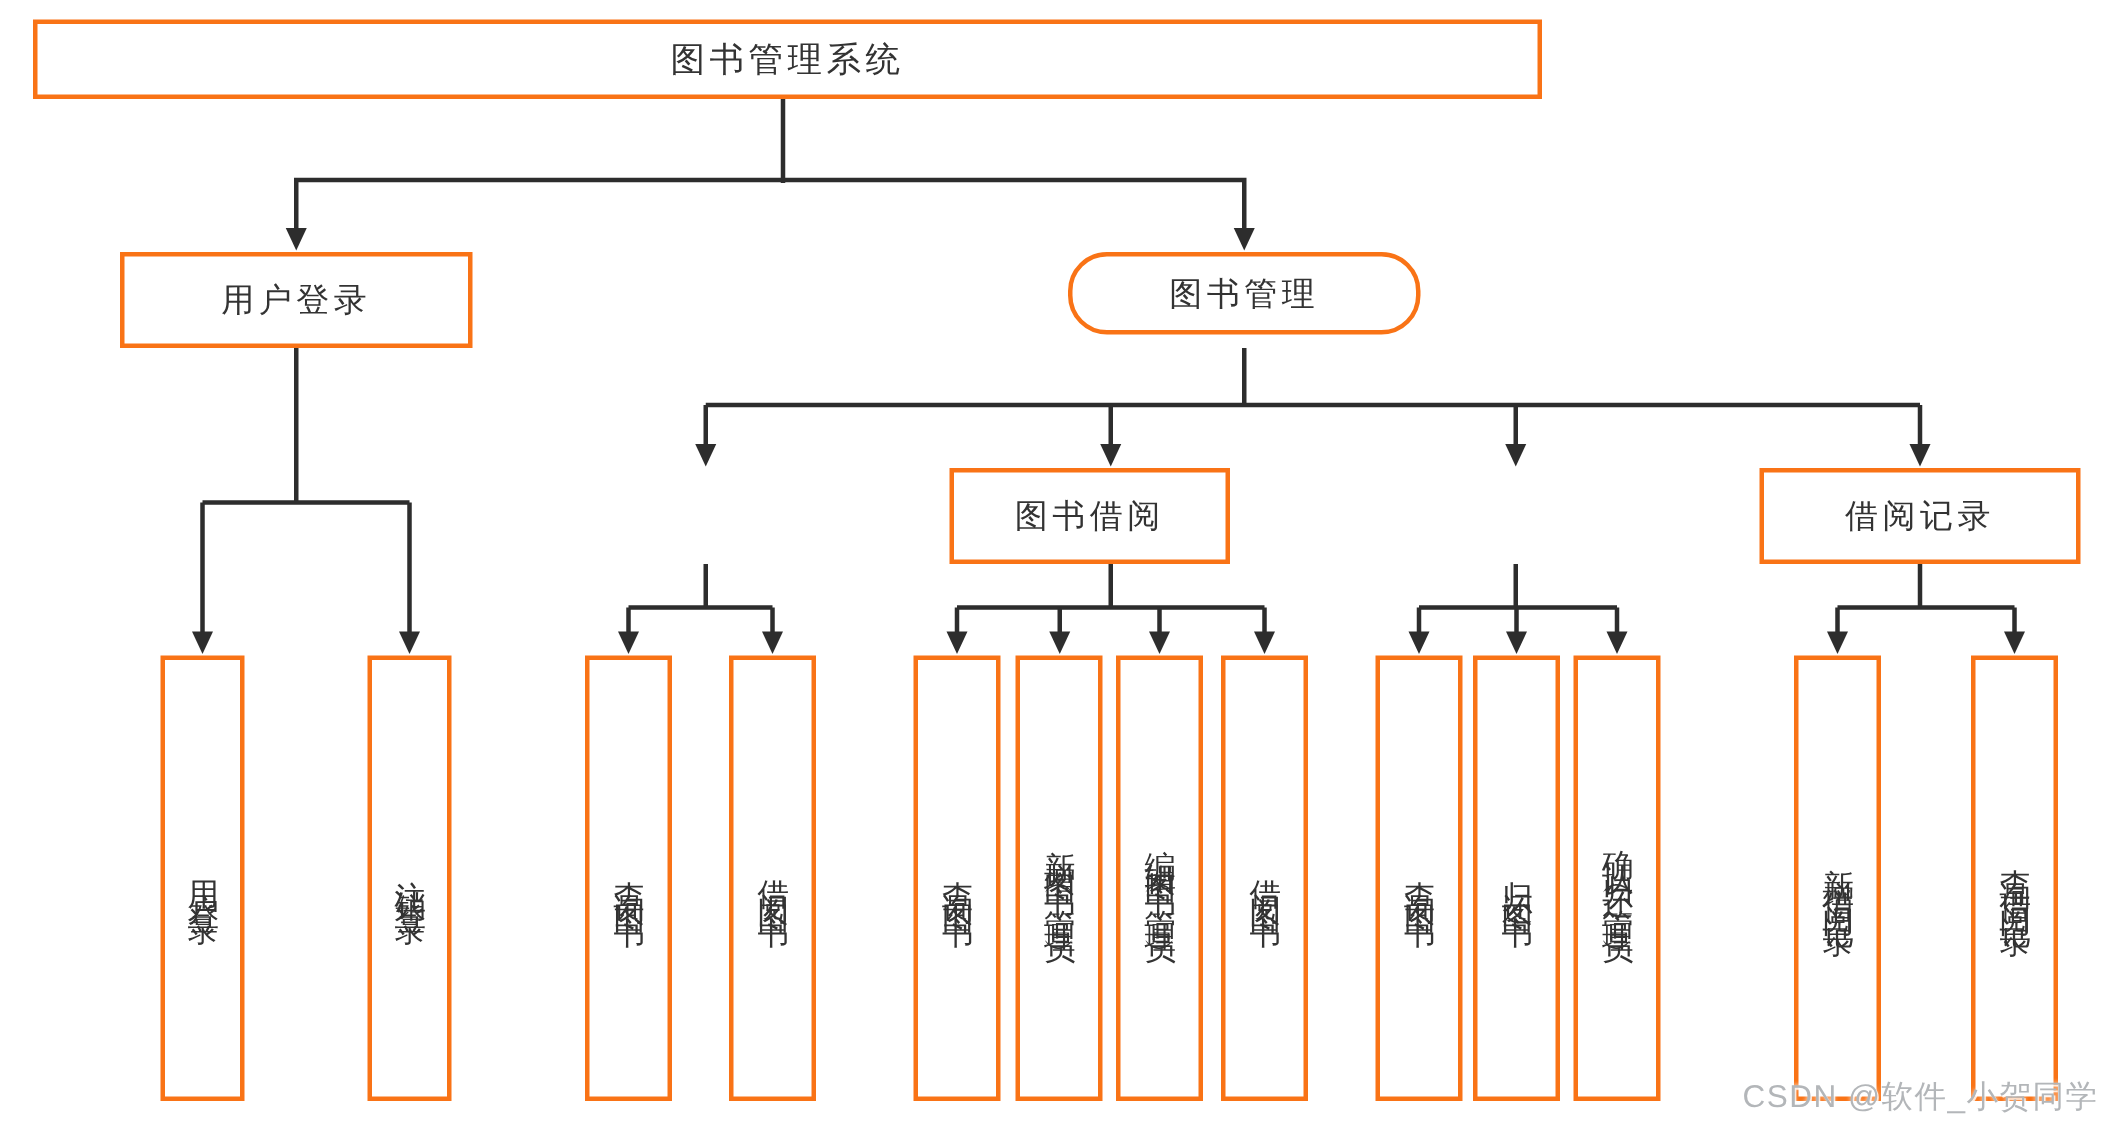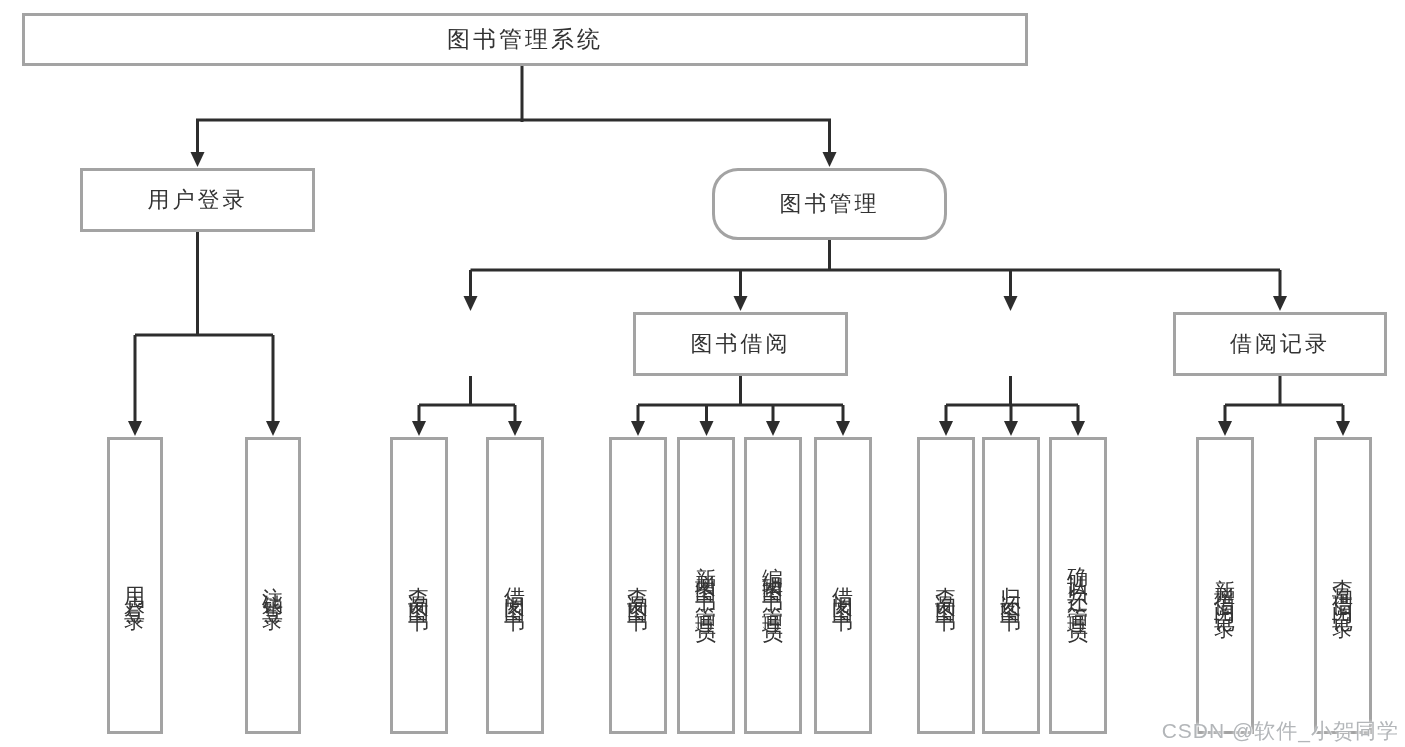--- a/index.html
+++ b/index.html
@@ -20,21 +20,21 @@
     left: 0;
     top: 0;
     width: 1405px;
     height: 747px;
     pointer-events: none;
   }
   .box {
     position: absolute;
     box-sizing: border-box;
     background: #ffffff;
-    border: 3px solid #a3a3a3;
+    border: 3px solid #f97316;
     display: flex;
     align-items: center;
     justify-content: center;
     color: #333333;
   }
   .hlabel {
     font-size: 22px;
     letter-spacing: 3px;
     white-space: nowrap;
     color: #333333;
@@ -127,25 +127,25 @@
     </g>
   </svg>
 
   <div class="box root-box" style="left:22px; top:13px; width:1006px; height:53px;">
     <span class="hlabel">图书管理系统</span>
   </div>
 
   <div class="box" style="left:80px; top:168px; width:235px; height:64px;">
     <span class="hlabel">用户登录</span>
   </div>
-  <div class="box" style="left:712px; top:168px; width:235px; height:72px;border-radius:26px;">
+  <div class="box" style="left:712px; top:168px; width:235px; height:55px;border-radius:26px;">
     <span class="hlabel">图书管理</span>
   </div>
 
-  <div class="box" style="left:633px; top:312px; width:215px; height:64px;align-items:center;">
+  <div class="box" style="left:633px; top:312px; width:187px; height:64px;align-items:center;">
     <span class="hlabel">图书借阅</span>
   </div>
   <div class="box" style="left:1173px; top:312px; width:214px; height:64px;">
     <span class="hlabel">借阅记录</span>
   </div>
 
   <div class="box" style="left:107px; top:437px; width:56px; height:297px;">
     <span class="vlabel">用户登录</span>
   </div>
   <div class="box" style="left:245px; top:437px; width:56px; height:297px;">

